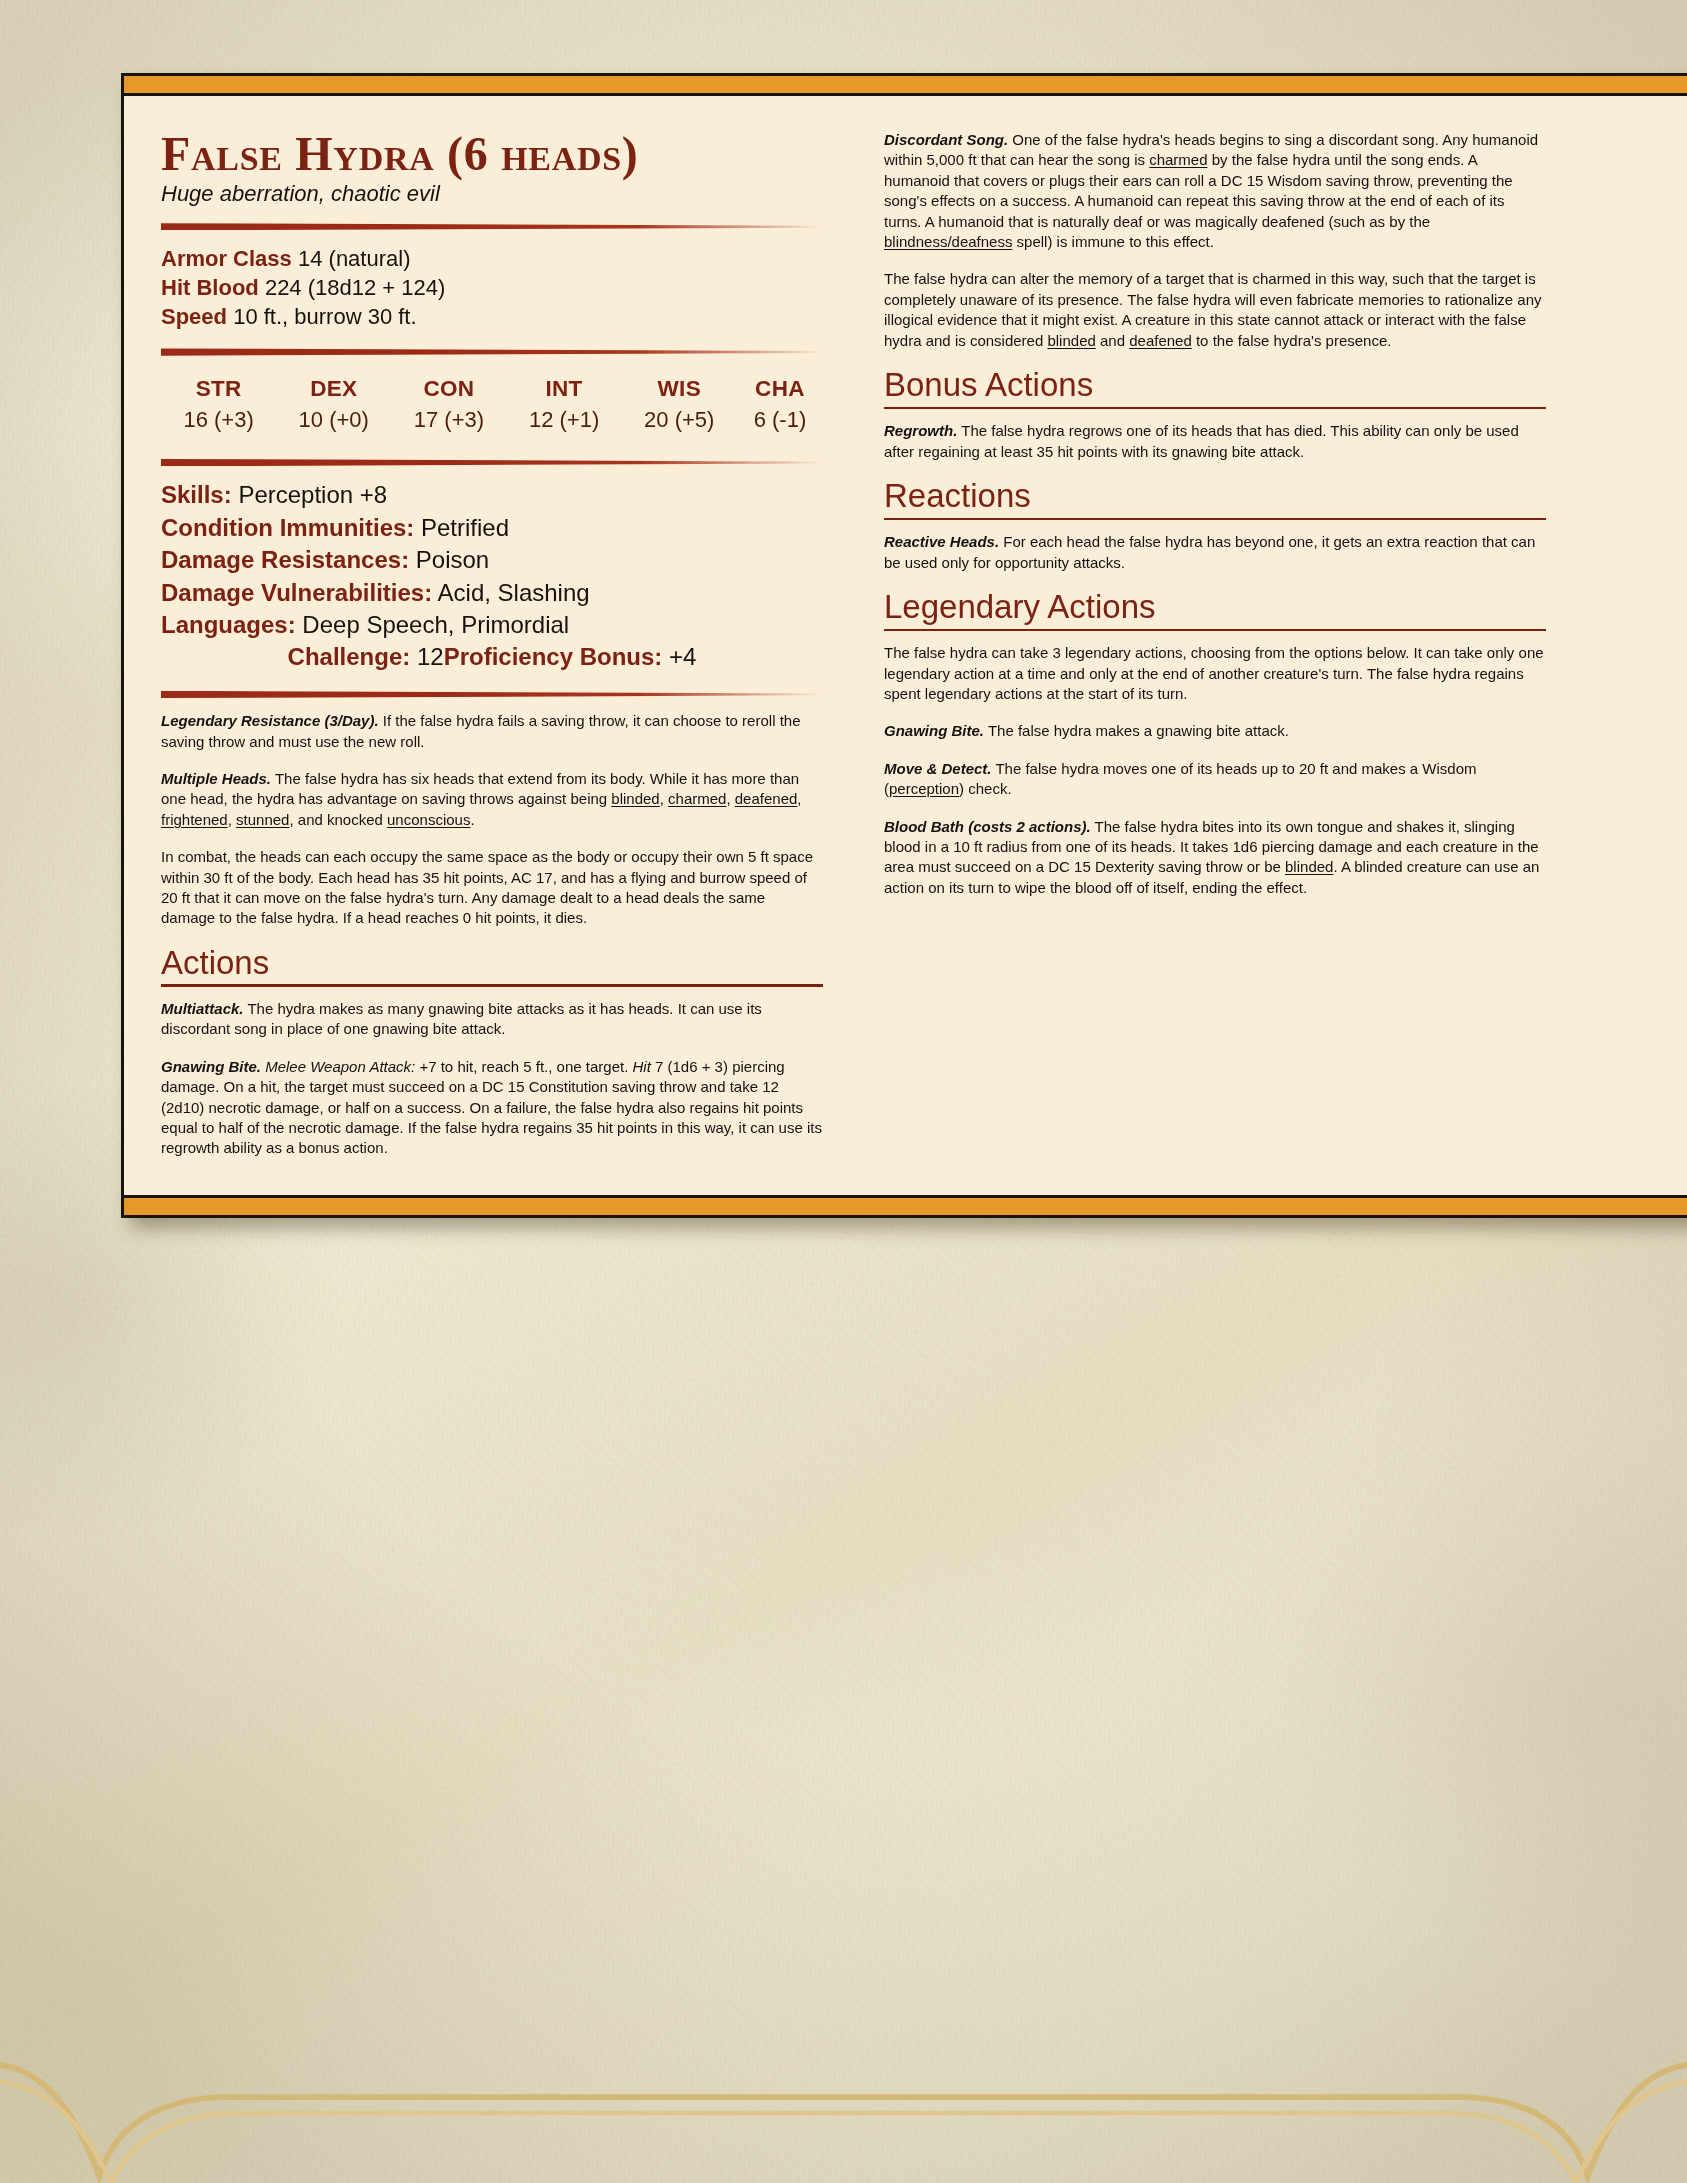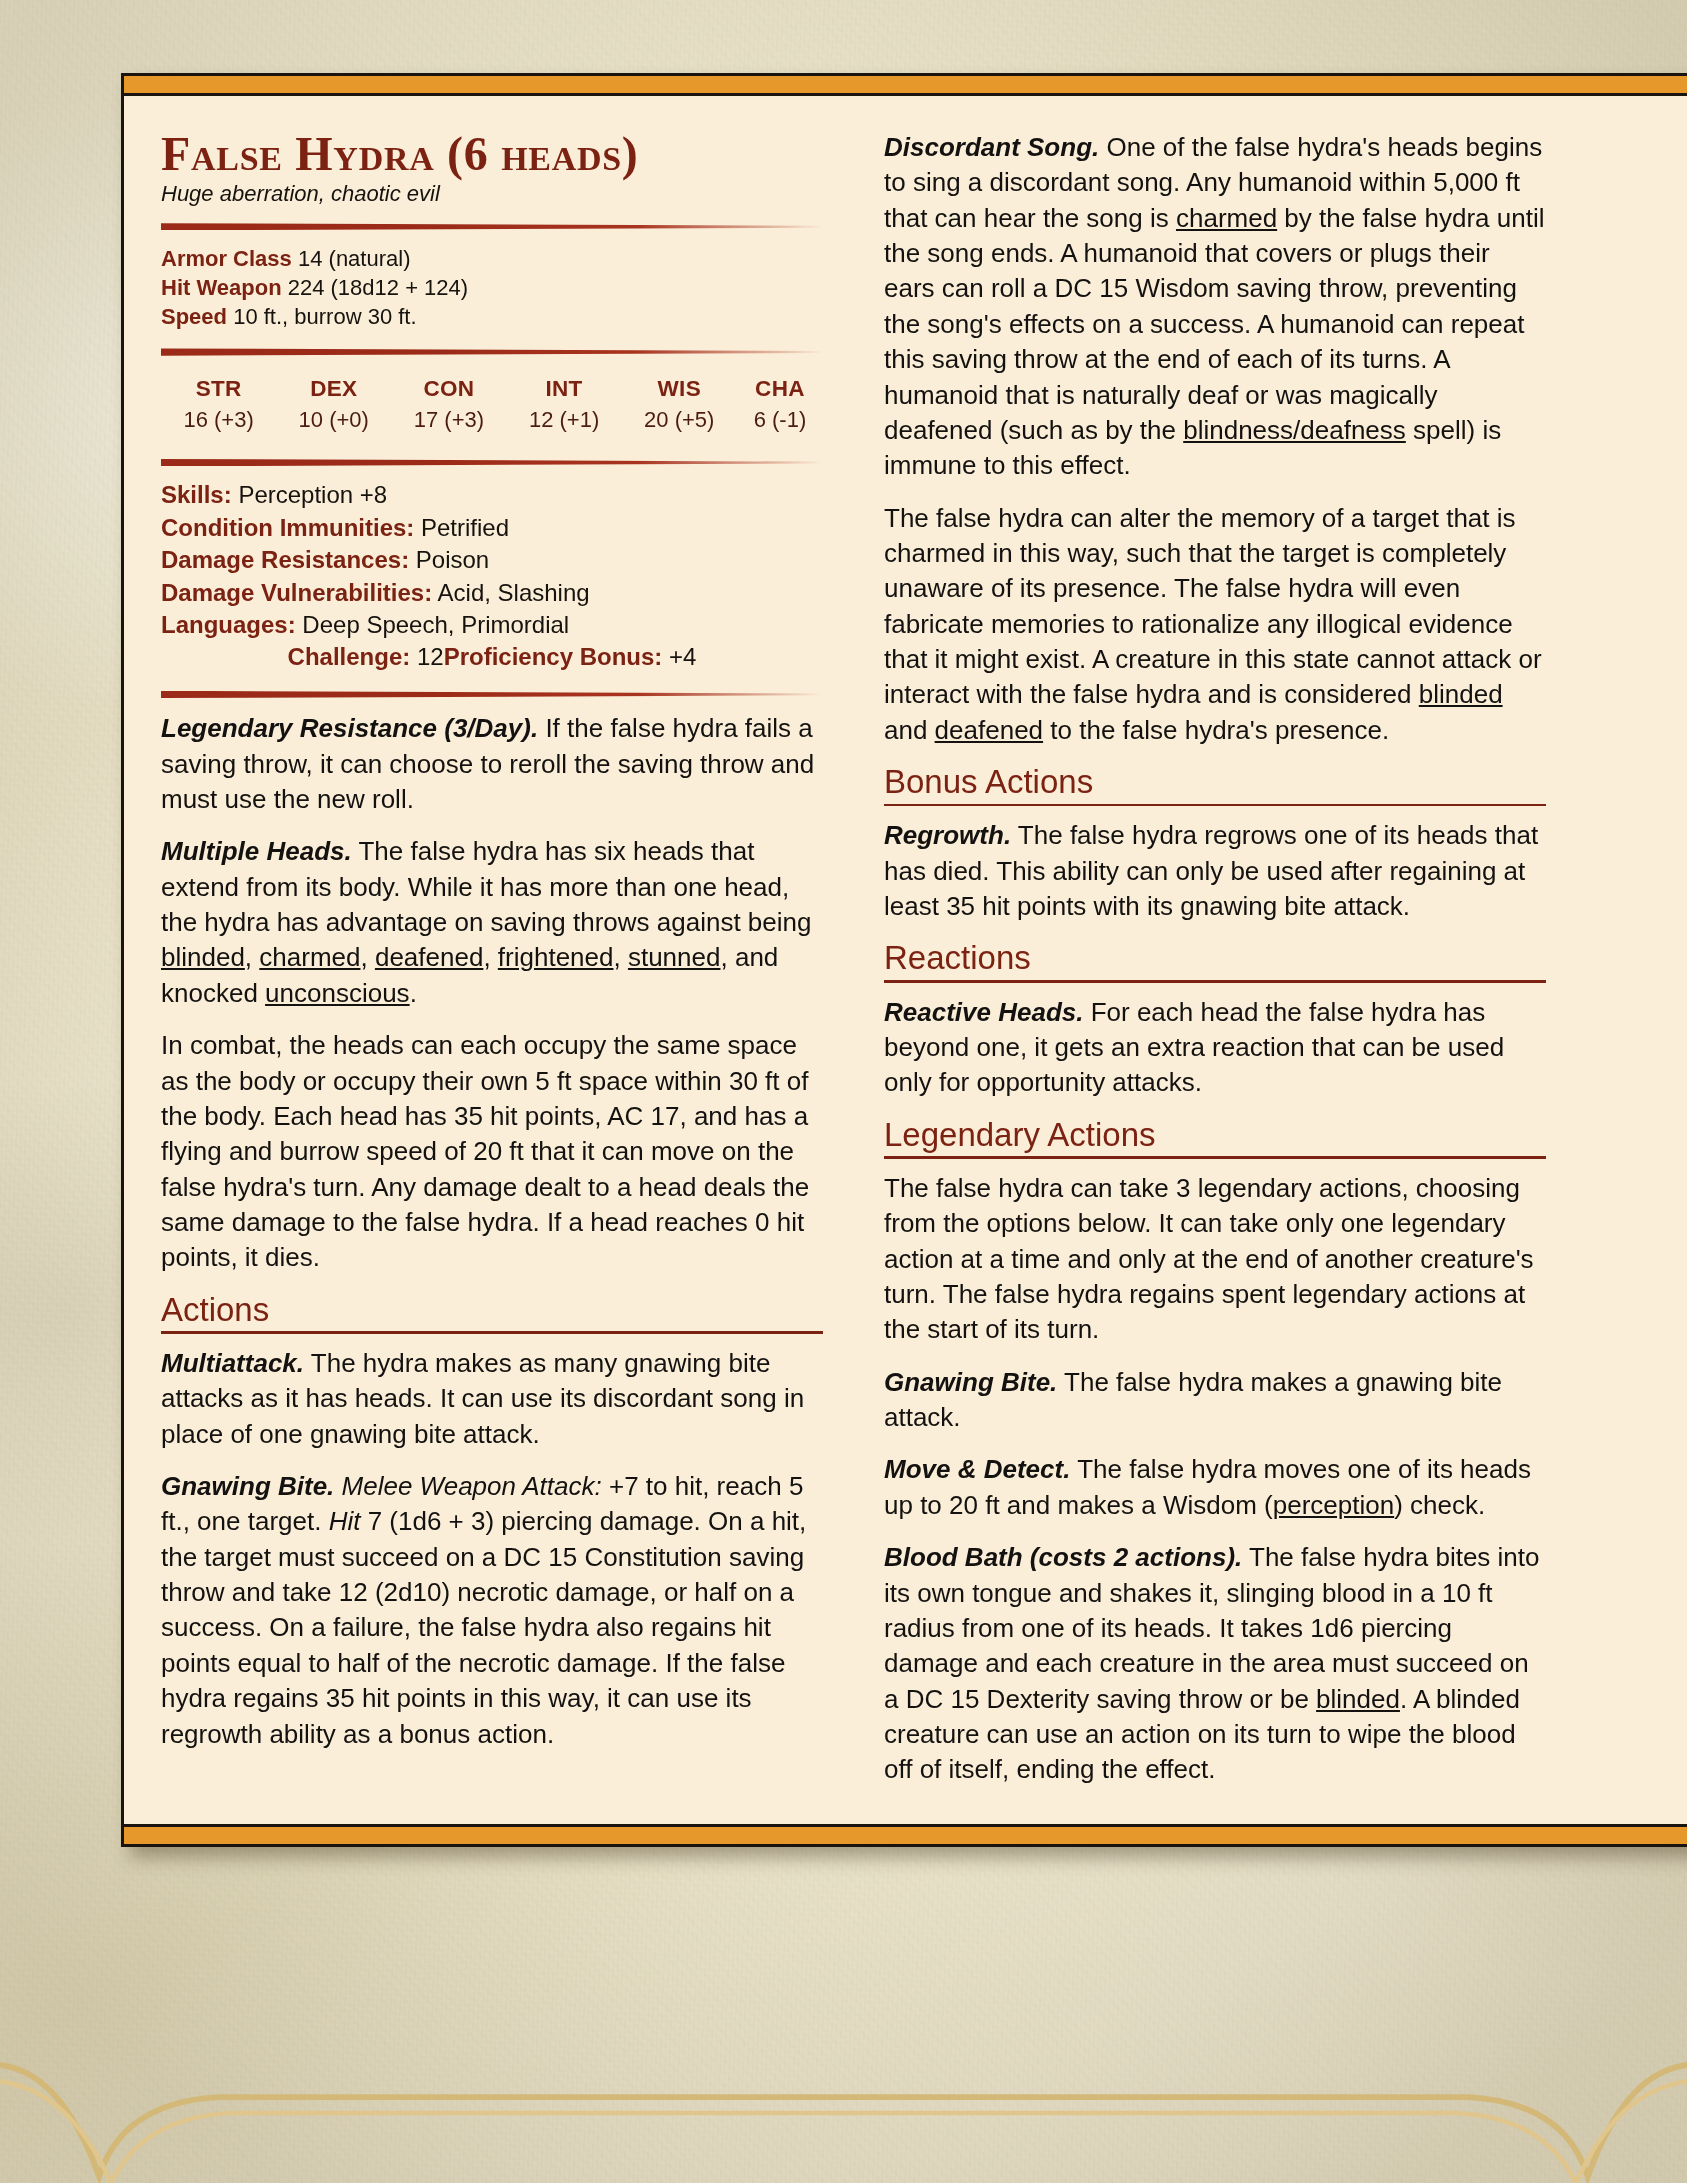--- a/index.html
+++ b/index.html
@@ -93,21 +93,21 @@
   table.abilities td{
     color:#4a1d10;font-size:22px;padding:2.6px 0 9.3px 0;text-align:center;
     white-space:nowrap;
   }
 
   .traitline{font-size:24px;line-height:1.35;color:#16120e;margin:0;}
   .traitline .k{color:#7b2212;font-weight:bold;}
   .cr-row{display:flex;justify-content:center;align-items:baseline;}
 
   p.body{
-    font-size:26px;line-height:1.36;color:#141210;
+    font-size:15px;line-height:1.36;color:#141210;
     margin:0 0 17px 0;text-align:left;
   }
   p.body:last-child{margin-bottom:0;}
   .nm{font-style:italic;font-weight:bold;}
   .it{font-style:italic;}
   .u{text-decoration:underline;text-underline-offset:2px;}
 
   h2.section{
     font-size:33px;color:#7b2212;font-weight:normal;
     margin:14.6px 0 0 0;line-height:1.05;
@@ -138,21 +138,21 @@
       <h1 class="title">False Hydra (6 heads)</h1>
       <p class="subtitle">Huge aberration, chaotic evil</p>
 
       <div class="tapered"></div>
 
       <p class="attr">
         <span class="k">Armor Class</span>
         <span>14 (natural)</span>
       </p>
       <p class="attr">
-        <span class="k">Hit Weapon</span>
+        <span class="k">Hit Blood</span>
         <span>224 (18d12 + 124)</span>
       </p>
       <p class="attr">
         <span class="k">Speed</span>
         <span>10 ft., burrow 30 ft.</span>
       </p>
 
       <div class="tapered"></div>
 
       <table class="abilities">

